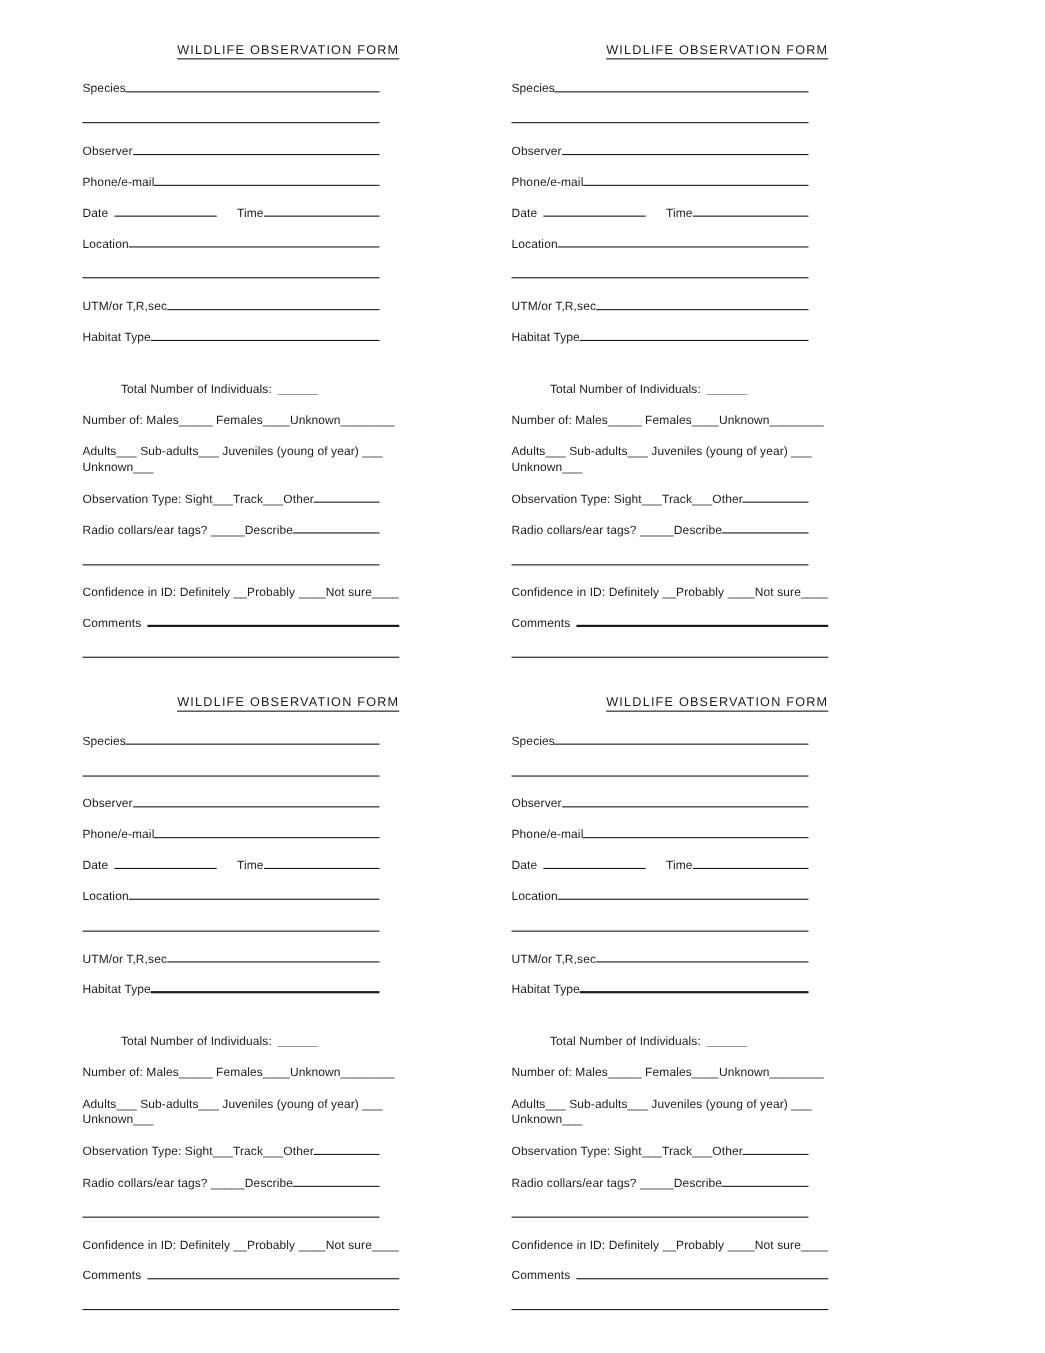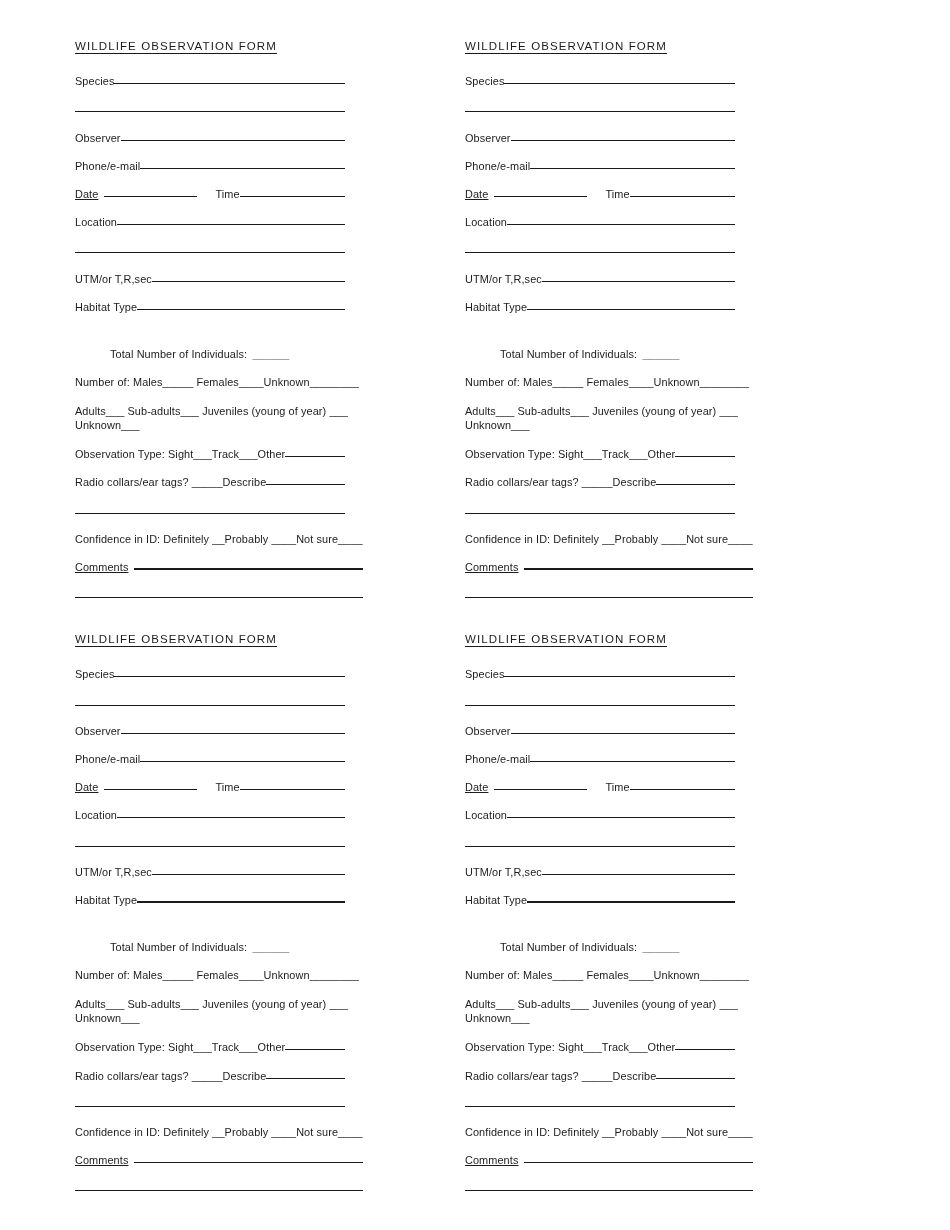--- a/index.html
+++ b/index.html
@@ -14,21 +14,21 @@
   .sheet { position: relative; width: 950px; height: 1230px; overflow: hidden; background:#fff; }
   .forms-grid {
     position: absolute; top: 40px; left: 75px;
     display: grid;
     grid-template-columns: 288px 288px;
     column-gap: 102px;
     row-gap: 32px;
   }
   .wof-form { width: 288px; }
 
-  .title-row { text-align: left; height: 17px; margin-bottom: 11px; }
+  .title-row { text-align: right; height: 17px; margin-bottom: 11px; }
   .form-title {
     display: inline-block;
     font-size: 11.5px;
     letter-spacing: 1.1px;
     border-bottom: 1px solid #1a1a1a;
     padding-bottom: 1px;
     white-space: nowrap;
   }
 
   .row {
@@ -43,21 +43,21 @@
   .lbl { flex: 0 0 auto; }
   .fill {
     flex: 1 1 auto;
     border-bottom: 1px solid #1a1a1a;
     height: 0;
     margin-bottom: 3px;
     margin-right: 18px; 
   }
   .fill.full { margin-right: 0; }
   .fill.date-fill { flex: 0 0 auto; width: 93px; }
-  .gap-s { padding-right: 6px; text-decoration: underline; }
+  .gap-s { padding-right: 6px; }
 
   .row.center-row { padding-left: 35px; margin-top: 28px; }
   .center-row .blank-text { padding-left: 6px; font-style: italic; }
 
   .multi {
     line-height: 14px;
     margin-bottom: 9px;
     white-space: nowrap;
     margin-top: 16px;
   }

